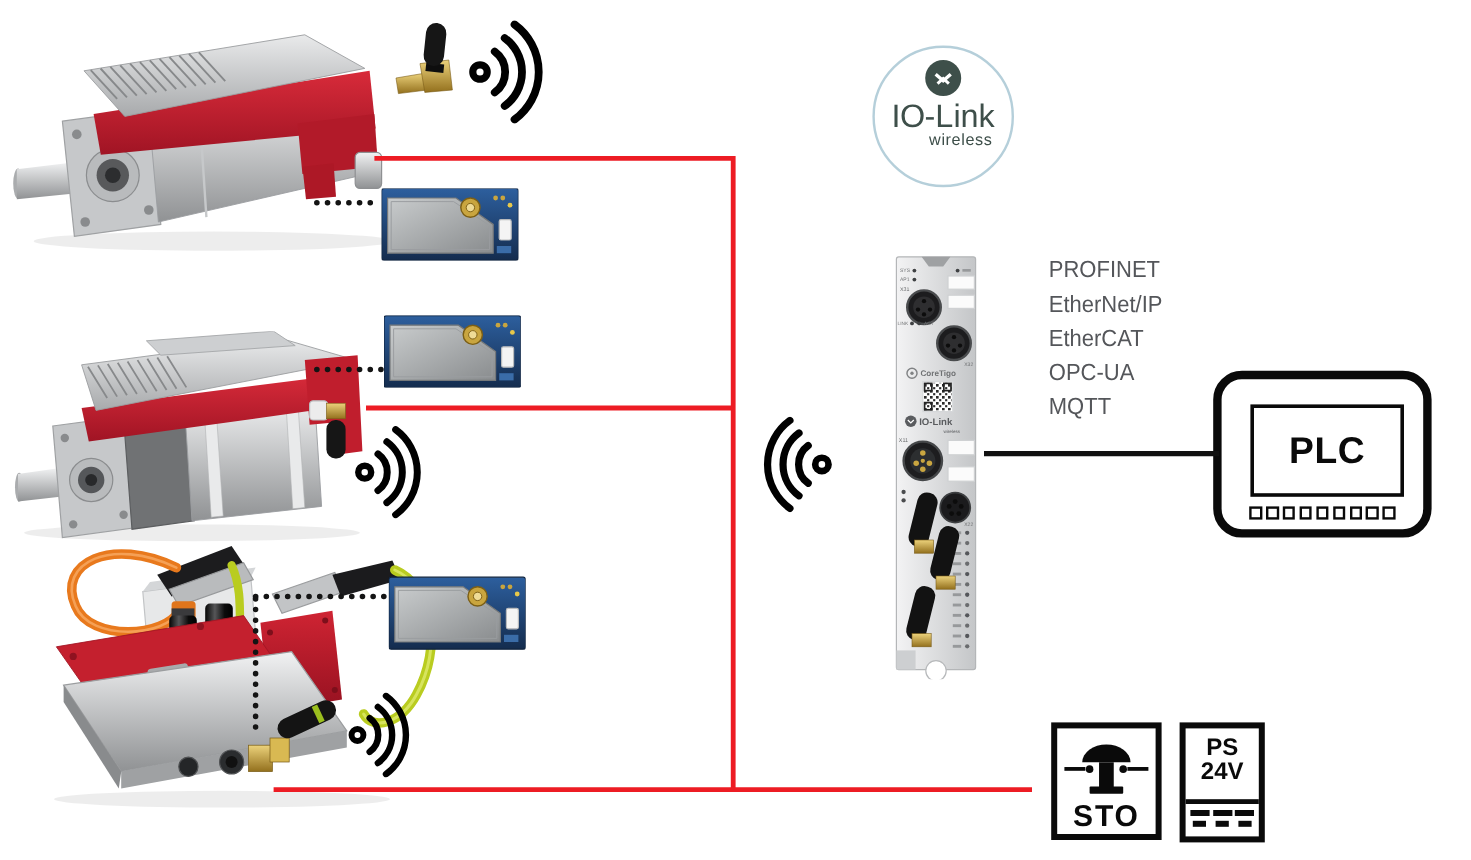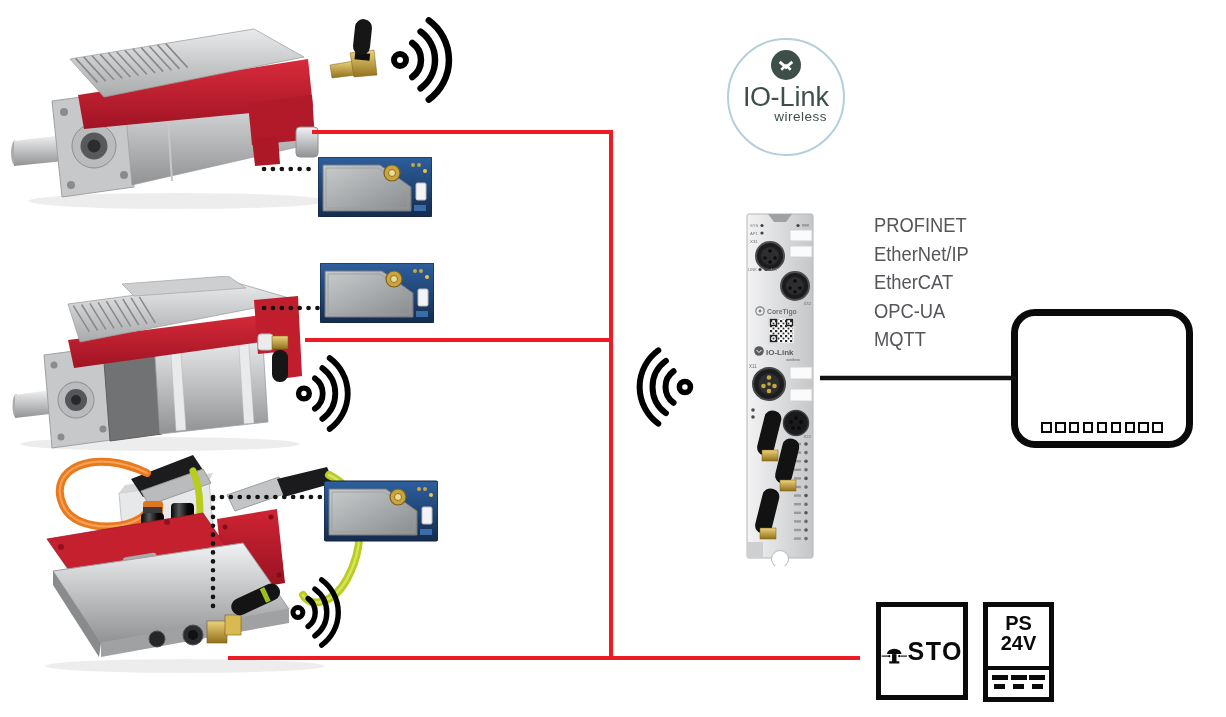--- a/index.html
+++ b/index.html
@@ -16,21 +16,21 @@
   
   .protocols{left:874px;top:211px;color:#54565a;font-size:19.5px;line-height:28.6px;transform:scaleX(.94);transform-origin:left top;white-space:nowrap;}
   
   .plc-box{left:1011px;top:309px;width:182px;height:139px;border:7.5px solid #0a0a0a;border-radius:24px;background:#fff;box-sizing:border-box;}
   .plc-screen{left:24px;top:21px;width:128px;height:77px;border:3.5px solid #0a0a0a;box-sizing:border-box;
     display:flex;align-items:center;justify-content:center;font-size:31px;font-weight:bold;color:#0a0a0a;letter-spacing:0.5px;}
   .plc-squares{left:0;right:0;bottom:8px;display:flex;gap:3.4px;justify-content:center;}
   .plc-squares span{width:10.5px;height:11.5px;border:2.6px solid #0a0a0a;box-sizing:border-box;display:block;}
   
   .sto-box{left:876px;top:602px;width:92px;height:98px;border:5px solid #0a0a0a;background:#fff;box-sizing:border-box;
-    display:flex;align-items:center;}
+    display:flex;flex-direction:column;align-items:center;}
   .sto-label{font-size:25px;font-weight:bold;color:#0a0a0a;letter-spacing:1.5px;margin-top:1px;}
   
   .ps-box{left:983px;top:602px;width:71px;height:100px;border:5px solid #0a0a0a;background:#fff;box-sizing:border-box;}
   .ps-text{text-align:center;font-weight:bold;color:#0a0a0a;font-size:20px;line-height:20px;padding-top:6px;}
   .ps-divider{margin-top:13px;border-top:4px solid #0a0a0a;}
   .dash-row{display:flex;justify-content:center;}
   .dash-row.r1{gap:2.5px;margin-top:5px;}
   .dash-row.r2{gap:8px;margin-top:4px;}
   .dash-row span{height:5px;background:#0a0a0a;display:block;}
   .dash-row.r1 span{width:16px;}
@@ -359,20 +359,23 @@
 
   <div class="abs protocols">
     <div>PROFINET</div>
     <div>EtherNet/IP</div>
     <div>EtherCAT</div>
     <div>OPC-UA</div>
     <div>MQTT</div>
   </div>
 
   <div class="abs plc-box">
+    <div class="abs plc-screen">
+      <span>PLC</span>
+    </div>
     <div class="abs plc-squares">
       <span></span>
         <span></span>
         <span></span>
         <span></span>
         <span></span>
         <span></span>
         <span></span>
         <span></span>
         <span></span>

